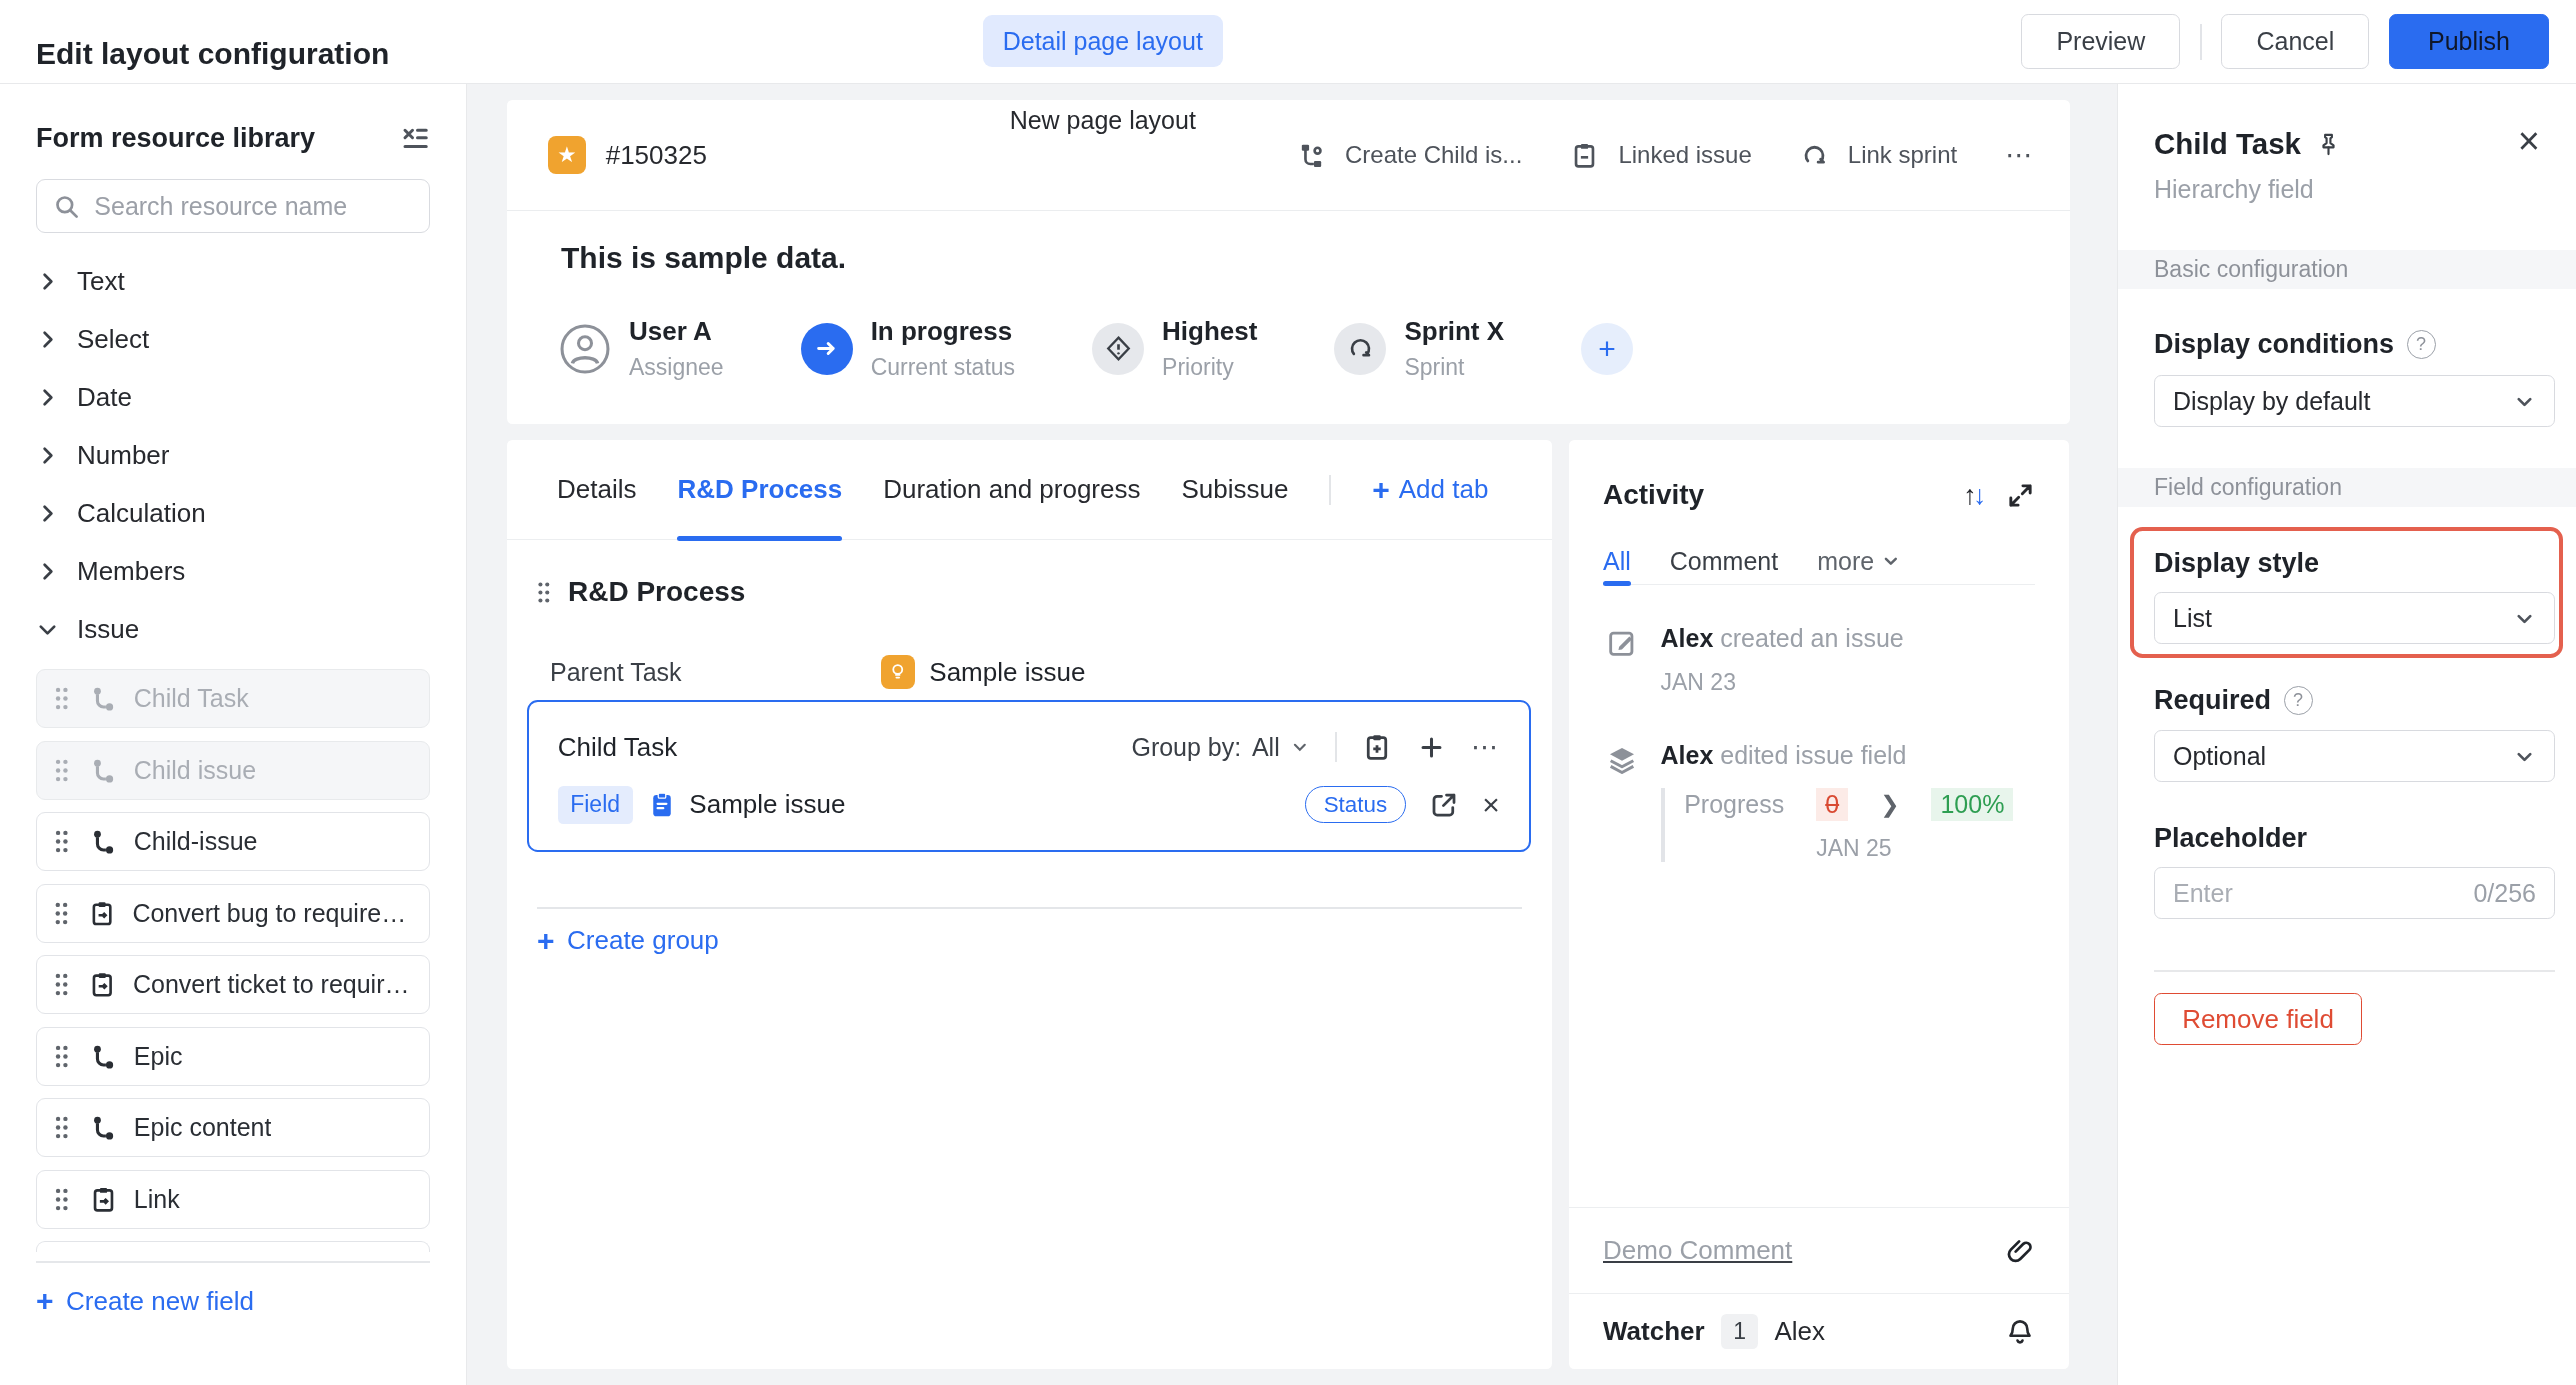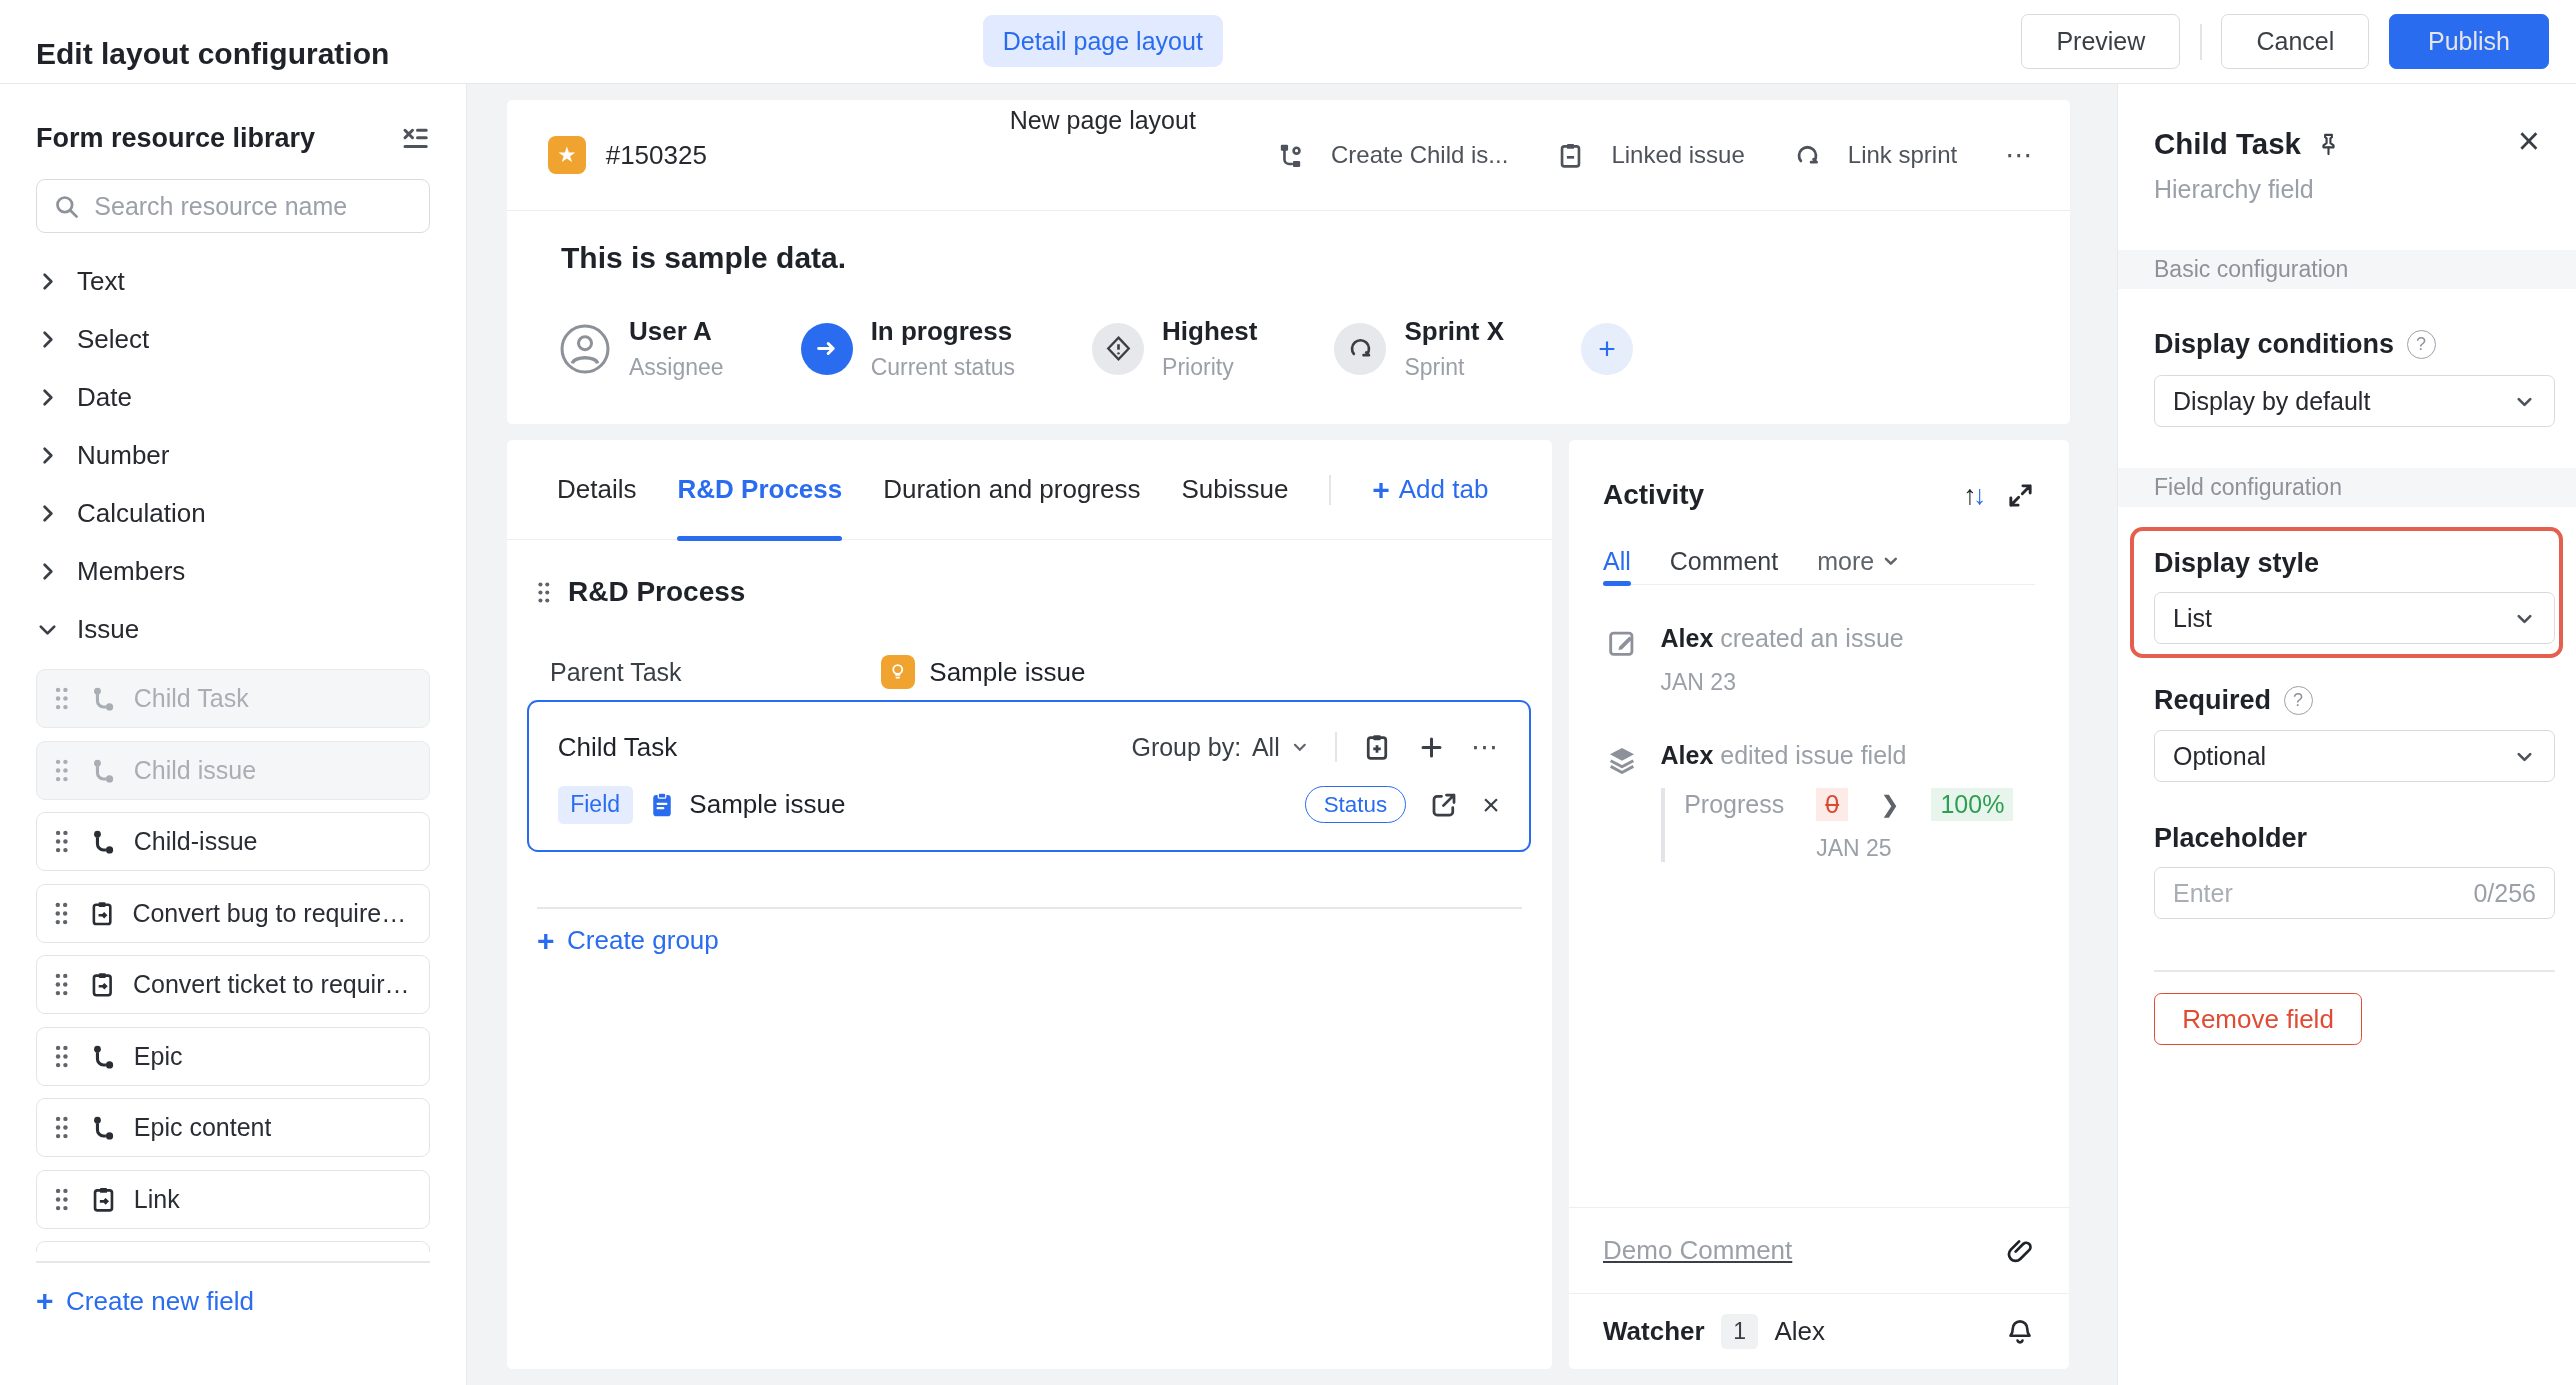--- a/index.html
+++ b/index.html
@@ -9,21 +9,21 @@
 
   
   .topbar { position:absolute; left:0; top:0; width:2576px; height:84px; background:#fff; border-bottom:1.8px solid #e8e9eb; z-index:5; }
   .topbar-title { position:absolute; left:36px; top:37px; font-size:30px; font-weight:700; color:#1f2329; }
   .topbar-tabs { position:absolute; left:983px; top:15px; display:flex; align-items:center; gap:39px;flex-direction:column; }
   .layout-tab-active { background:#e1eafe; color:#2a6cf0; font-size:25px; padding:11.6px 19.7px; border-radius:9px; }
   .layout-tab { color:#27292e; font-size:25px; }
   .topbar-actions { position:absolute; right:27px; top:14.3px; display:flex; align-items:center; gap:19.7px; }
   .btn { height:55px; border-radius:7.2px; font-size:25px; display:flex; align-items:center; justify-content:center; cursor:pointer; }
   .btn-outline { background:#fff; border:1.8px solid #d8dadf; color:#3a3f46; padding:0 34px; }
-  .btn-primary { background:#2a6cf0; border:1.8px solid #2a6cf0; color:#e5e5e5; padding:0 38px; }
+  .btn-primary { background:#2a6cf0; border:1.8px solid #2a6cf0; color:#0f172a; padding:0 38px; }
   .vdivider { width:1.8px; height:36px; background:#e2e4e8; }
 
   
   .sidebar { position:absolute; left:0; top:84px; width:467px; height:1301px; background:#fff; border-right:1.8px solid #e8e9eb; overflow:hidden; }
   .sidebar-head { display:flex; align-items:center; justify-content:space-between; margin:39px 36px 0 36px; }
   .sidebar-title { font-size:27px; font-weight:700; color:#1f2329; }
   .search-box { display:flex; align-items:center; gap:14.3px; margin:25px 36px 0 36px; height:54px; border:1.8px solid #d9dbe0; border-radius:9px; padding:0 16px; }
   .search-box input { border:none; outline:none; font-size:25px; color:#3a3f46; width:100%; font-family:inherit; }
   .search-box input::placeholder { color:#9ca0a8; }
   .cat-list { margin:19.7px 36px 0 36px; }
@@ -37,21 +37,21 @@
   .create-field { display:flex; align-items:center; gap:12.5px; margin:23px 36px 0 36px; color:#2a6cf0; font-size:26px; cursor:pointer; }
   .plus-glyph { font-size:30px; font-weight:700; line-height:1; }
 
   
   .card { position:absolute; background:#fff; border-radius:5.4px; }
   .issue-card { left:507px; top:100px; width:1563px; height:324px; }
   .issue-head { position:relative; height:111px; border-bottom:1.8px solid #ebedef; display:flex; align-items:center; padding:0 36px 0 41px; }
   .star-badge { width:38px; height:38px; border-radius:8px; background:#f0a32f; color:#fff; display:flex; align-items:center; justify-content:center; font-size:21.5px; }
   .issue-id { margin-left:19.7px; font-size:26px; color:#27292e; }
   .issue-actions { margin-left:auto; display:flex; align-items:center; gap:48px; color:#4e535b; }
-  .iaction { display:flex; align-items:center; gap:26px; font-size:24px; cursor:pointer; }
+  .iaction { display:flex; align-items:center; gap:19px; font-size:24px; cursor:pointer; }
   .more-dots { font-size:27px; letter-spacing:1.8px; color:#4e535b; cursor:pointer; }
   .issue-summary { margin:30px 0 0 54px; font-size:30px; font-weight:700; color:#1f2329; }
   .fields-row { display:flex; align-items:center; gap:77px; margin:41px 0 0 52px; }
   .field-cell { display:flex; align-items:center; gap:18px; }
   .field-circle { width:52px; height:52px; border-radius:50%; display:flex; align-items:center; justify-content:center; }
   .fc-avatar { background:#fff; }
   .fc-blue { background:#2a6cf0; }
   .fc-gray { background:#e6e8ec; color:#3a3f46; }
   .fc-lightblue { background:#e6eefc; color:#2a6cf0; font-size:30px; }
   .field-texts .v { font-size:26px; font-weight:700; color:#1f2329; }

